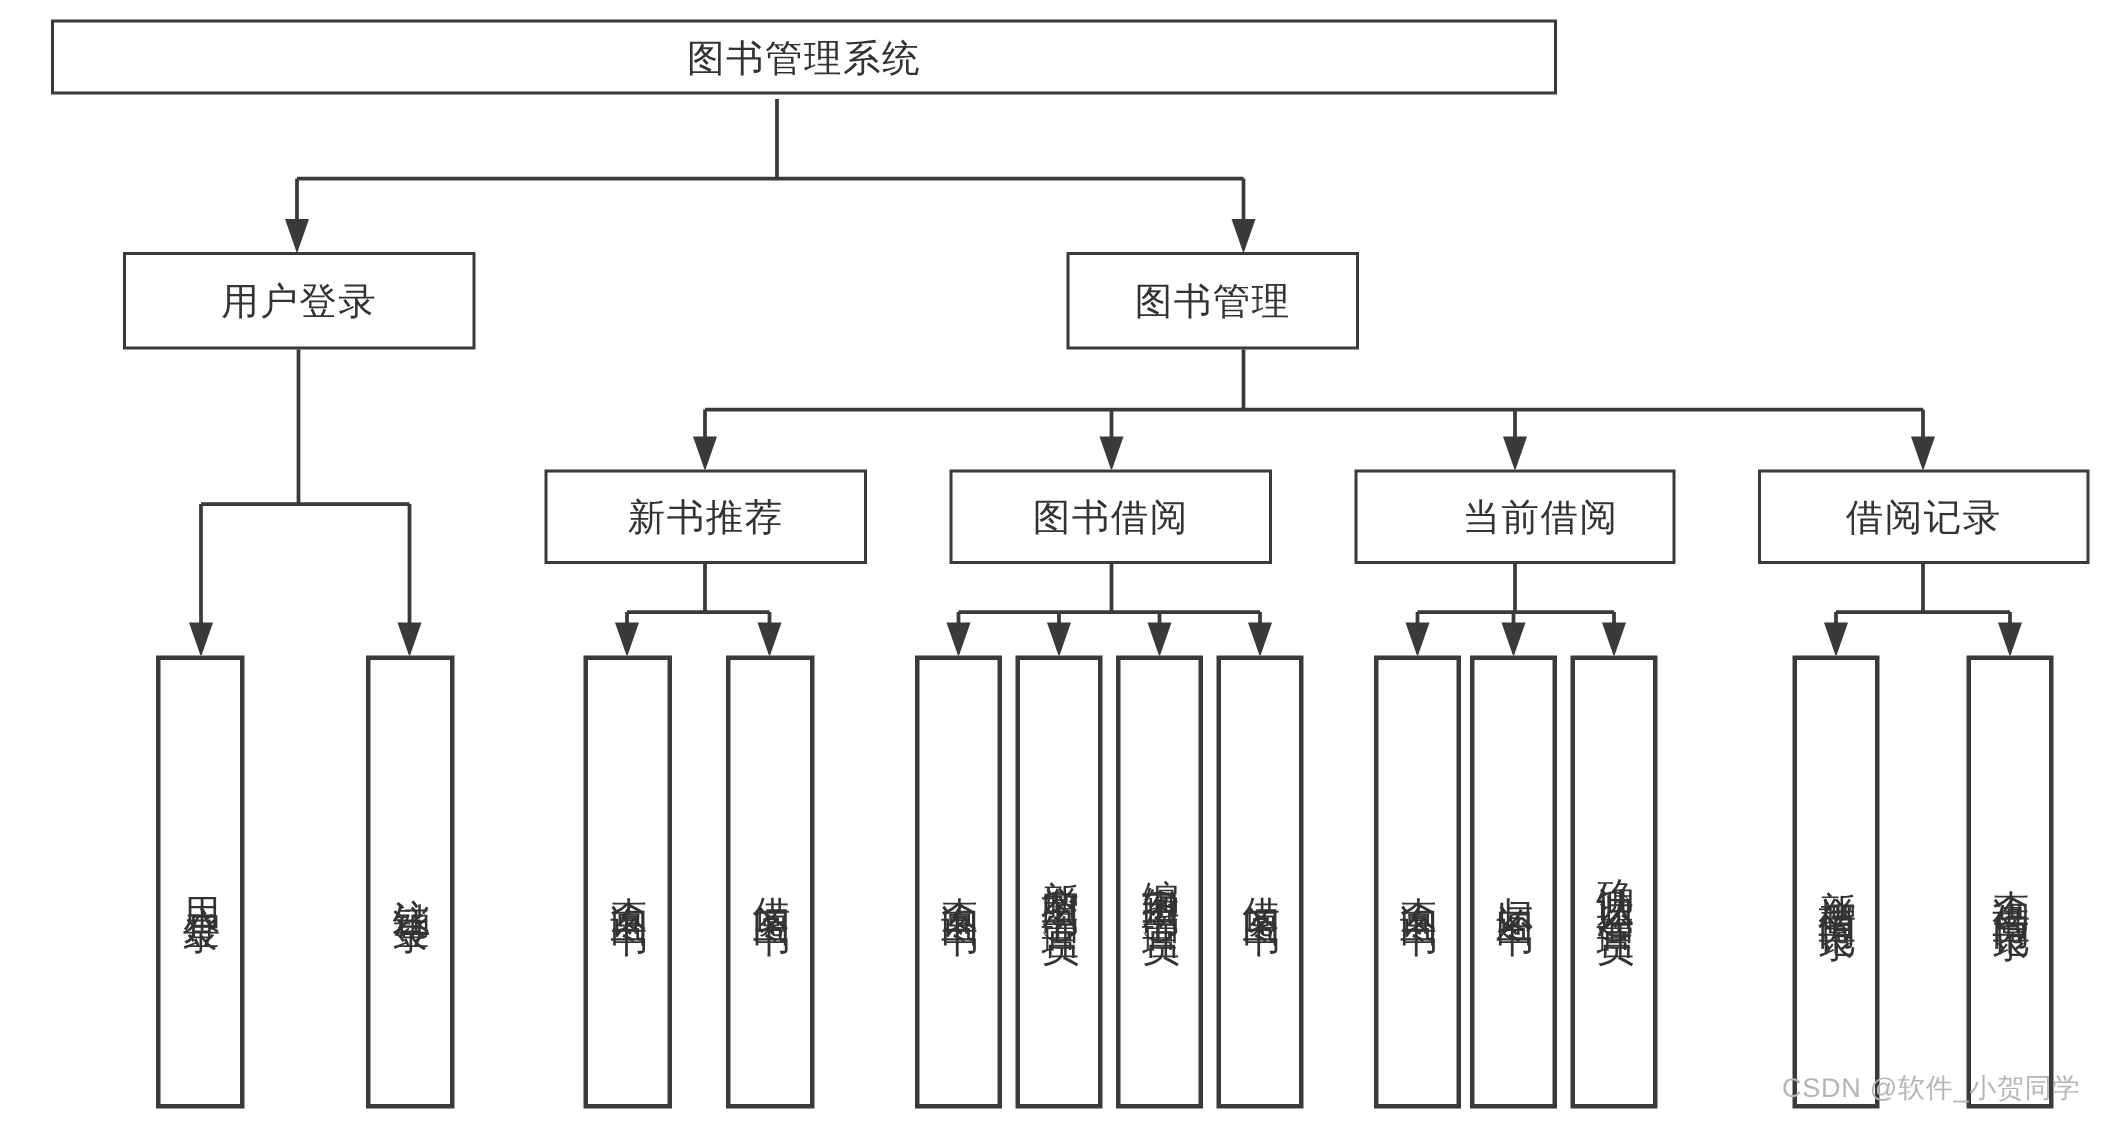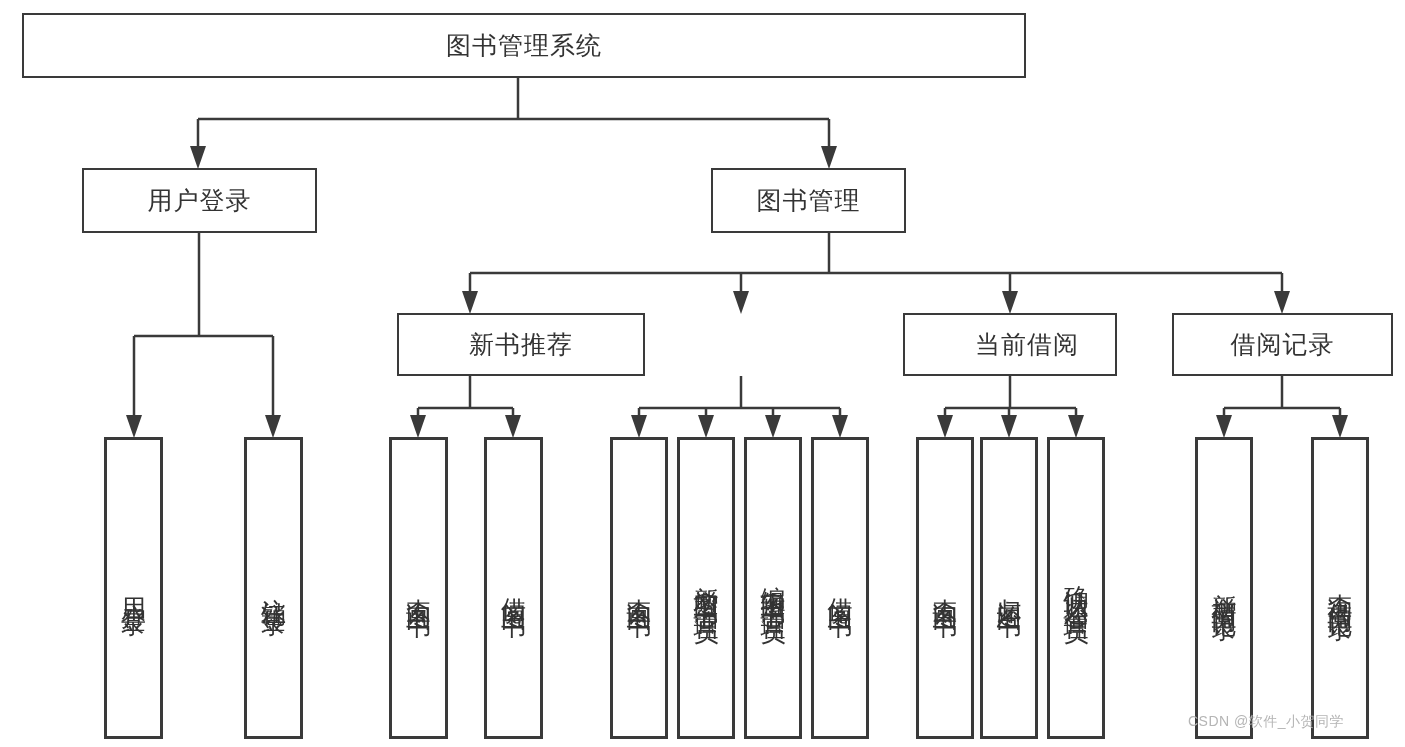--- a/index.html
+++ b/index.html
@@ -9,27 +9,27 @@
   }
   #connectors{position:absolute;left:0;top:0;z-index:1;}
   .node{
     position:absolute;box-sizing:border-box;background:#ffffff;
     border:2px solid #3a3a3a;color:#333333;z-index:2;
     display:flex;align-items:center;justify-content:center;
     font-size:25px;letter-spacing:1px;white-space:nowrap;
   }
   .lvl{border-width:2.5px;}
   
-  #n-root{left:22px;top:13px;width:1004px;height:65px;}
+  #n-root{left:34px;top:13px;width:1004px;height:50px;}
   
   #n-user-login{left:82px;top:168px;width:235px;height:65px;}
   #n-book-mgmt{left:711px;top:168px;width:195px;height:65px;}
   
   .lvl3{top:313px;height:63px;}
-  #n-new-rec{left:363px;width:248px;margin-left:34px;}
+  #n-new-rec{left:363px;width:215px;}
   #n-borrow{left:633px;width:215px;}
   #n-current{left:903px;width:214px;padding-left:34px;}
   #n-records{left:1172px;width:221px;}
   
   .leaf{
     position:absolute;box-sizing:border-box;top:437px;height:302px;
     background:#ffffff;border:3px solid #3a3a3a;color:#333333;z-index:2;
     writing-mode:vertical-rl;text-orientation:mixed;
     display:flex;align-items:center;justify-content:center;
     font-size:25px;letter-spacing:5px;line-height:1.15;white-space:nowrap;
@@ -43,21 +43,21 @@
   #lf-bb-edit{left:744px;width:58px;}
   #lf-bb-borrow{left:811px;width:58px;}
   #lf-cb-query{left:916px;width:58px;}
   #lf-cb-return{left:980px;width:58px;}
   #lf-cb-confirm{left:1047px;width:58px;}
   #lf-rc-add{left:1195px;width:58px;}
   #lf-rc-query{left:1311px;width:58px;}
   
   #watermark{
     position:absolute;left:1188px;top:713px;z-index:5;
-    font-size:14px;color:#b5b5b5;letter-spacing:0.5px;white-space:nowrap;
+    font-size:18px;color:#b5b5b5;letter-spacing:0.5px;white-space:nowrap;
   }
   svg line, svg polyline{stroke:#3a3a3a;stroke-width:2.5;fill:none;}
   svg polygon{fill:#3a3a3a;stroke:none;}
 </style>
 </head>
 <body>
 
 <div id="canvas">
 
   <svg id="connectors" width="1405" height="747" viewBox="0 0 1405 747" aria-hidden="true">
@@ -135,20 +135,21 @@
       <polygon points="1332,415 1348,415 1340,438"></polygon>
     </g>
   </svg>
 
   <div class="node" id="n-root">图书管理系统</div>
 
   <div class="node lvl" id="n-user-login">用户登录</div>
   <div class="node lvl" id="n-book-mgmt">图书管理</div>
 
   <div class="node lvl lvl3" id="n-new-rec">新书推荐</div>
+  <div class="node lvl lvl3" id="n-borrow">图书借阅</div>
   <div class="node lvl lvl3" id="n-current">当前借阅</div>
   <div class="node lvl lvl3" id="n-records">借阅记录</div>
 
   <div class="leaf" id="lf-login">用户登录</div>
   <div class="leaf" id="lf-logout">注销登录</div>
 
   <div class="leaf" id="lf-nr-query">查询图书</div>
   <div class="leaf" id="lf-nr-borrow">借阅图书</div>
 
   <div class="leaf" id="lf-bb-query">查询图书</div>

